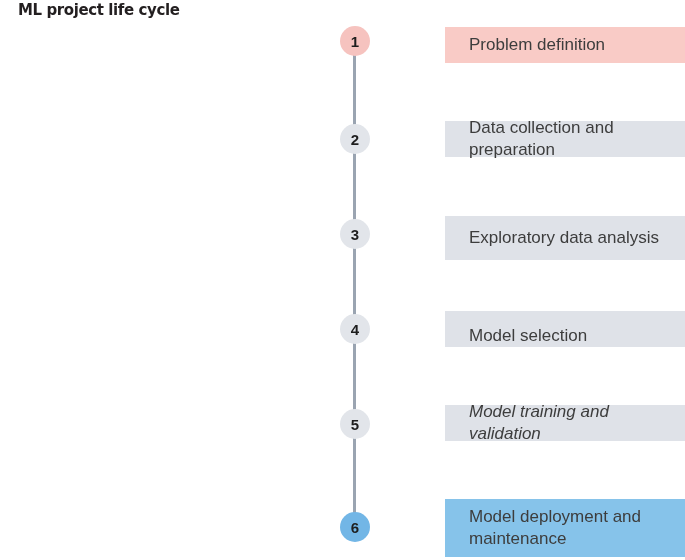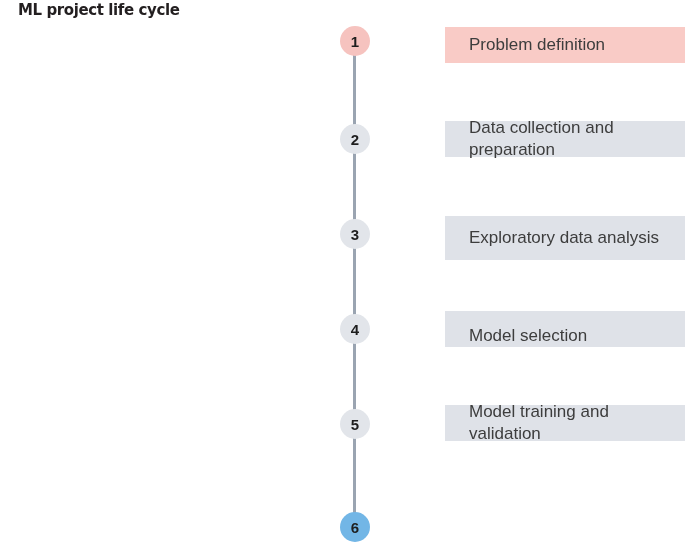--- a/index.html
+++ b/index.html
@@ -76,21 +76,21 @@
   .circle.row-0 { top: 26px; }
   .circle.row-1 { top: 124px; }
   .circle.row-2 { top: 219px; }
   .circle.row-3 { top: 314px; }
   .circle.row-4 { top: 409px; }
   .circle.row-5 { top: 512px; }
   .bar.row-0 { top: 27px;  height: 36px; }
   .bar.row-1 { top: 121px; height: 36px; }
   .bar.row-2 { top: 216px; height: 44px; }
   .bar.row-3 { top: 311px; height: 36px; align-items: flex-end; }
-  .bar.row-4 { top: 405px; height: 36px; }
+  .bar.row-4 { top: 405px; height: 36px; font-style: italic; }
   .bar.row-5 { top: 499px; height: 58px; }
 </style>
 </head>
 <body>
 
 <div class="canvas">
 
   <div class="title">ML project life cycle</div>
 
   <div class="timeline-line"></div>
@@ -126,14 +126,17 @@
   <div class="circle theme-gray row-4">
     <span>5</span>
   </div>
   <div class="bar theme-gray row-4">
     <span class="label">Model training and validation</span>
   </div>
 
   <div class="circle theme-blue row-5">
     <span>6</span>
   </div>
+  <div class="bar theme-blue row-5">
+    <span class="label">Model deployment and maintenance</span>
+  </div>
 
 </div>
 
 </body></html>

